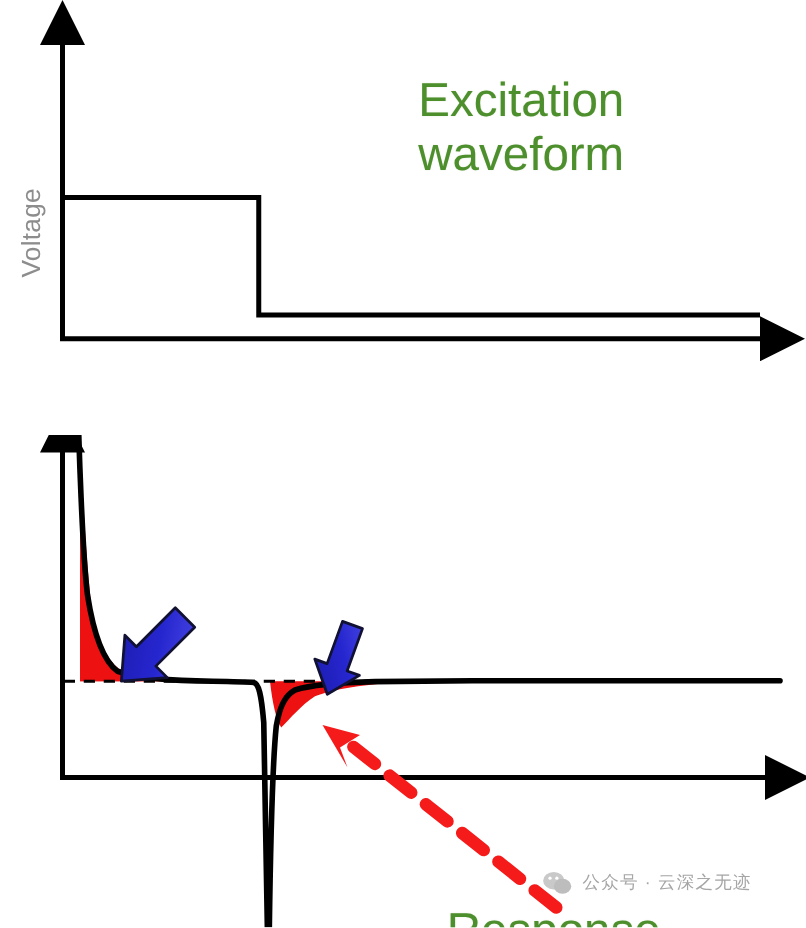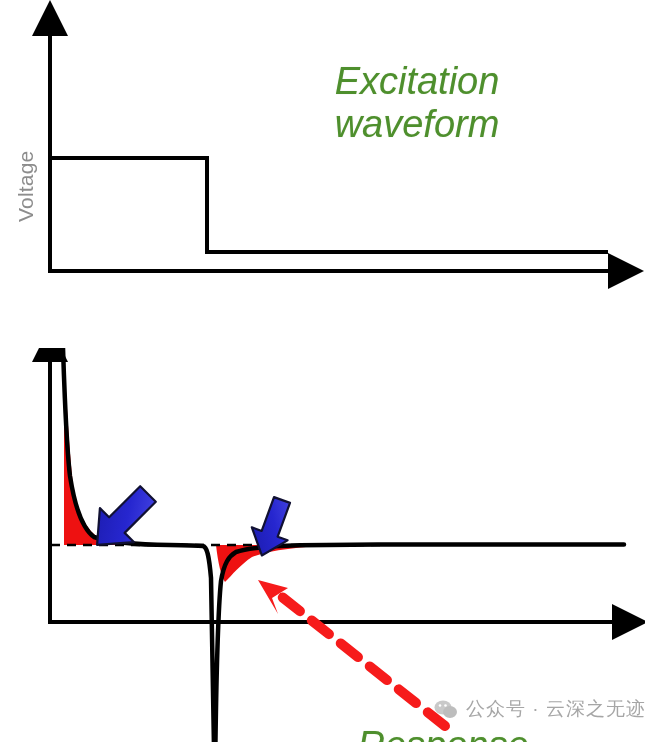--- a/index.html
+++ b/index.html
@@ -47,38 +47,37 @@
   .wave-title {
     position: absolute;
     color: #4e8f2d;
     font-size: 38px;
     line-height: 1.12;
     font-weight: 400;
     text-align: center;
     white-space: pre-line;
     font-family: "Liberation Sans", sans-serif;
     text-shadow: 0 0 1px rgba(120,170,90,.35);
-    font-style: italic;
   }
 
   #excitation-title { left: 292px; top: 60px; width: 250px; }
   #response-title   { left: 318px; top: 376px; width: 250px; }
 
   #voltage-label { left: 14px; top: 222px; }
   #time-label-top { left: 224px; top: 305px; }
 
   #watermark {
     position: absolute;
     left: 434px;
     top: 696px;
     display: flex;
     align-items: center;
     gap: 8px;
     color: #a6a6a6;
-    font-size: 19px;
+    font-size: 14px;
     font-family: "Liberation Sans", sans-serif;
     white-space: nowrap;
   }
   #watermark .wm-icon { display: block; }
   #watermark .wm-text { letter-spacing: 1px; }
 </style>
 </head>
 <body>
 
 <div id="root">

